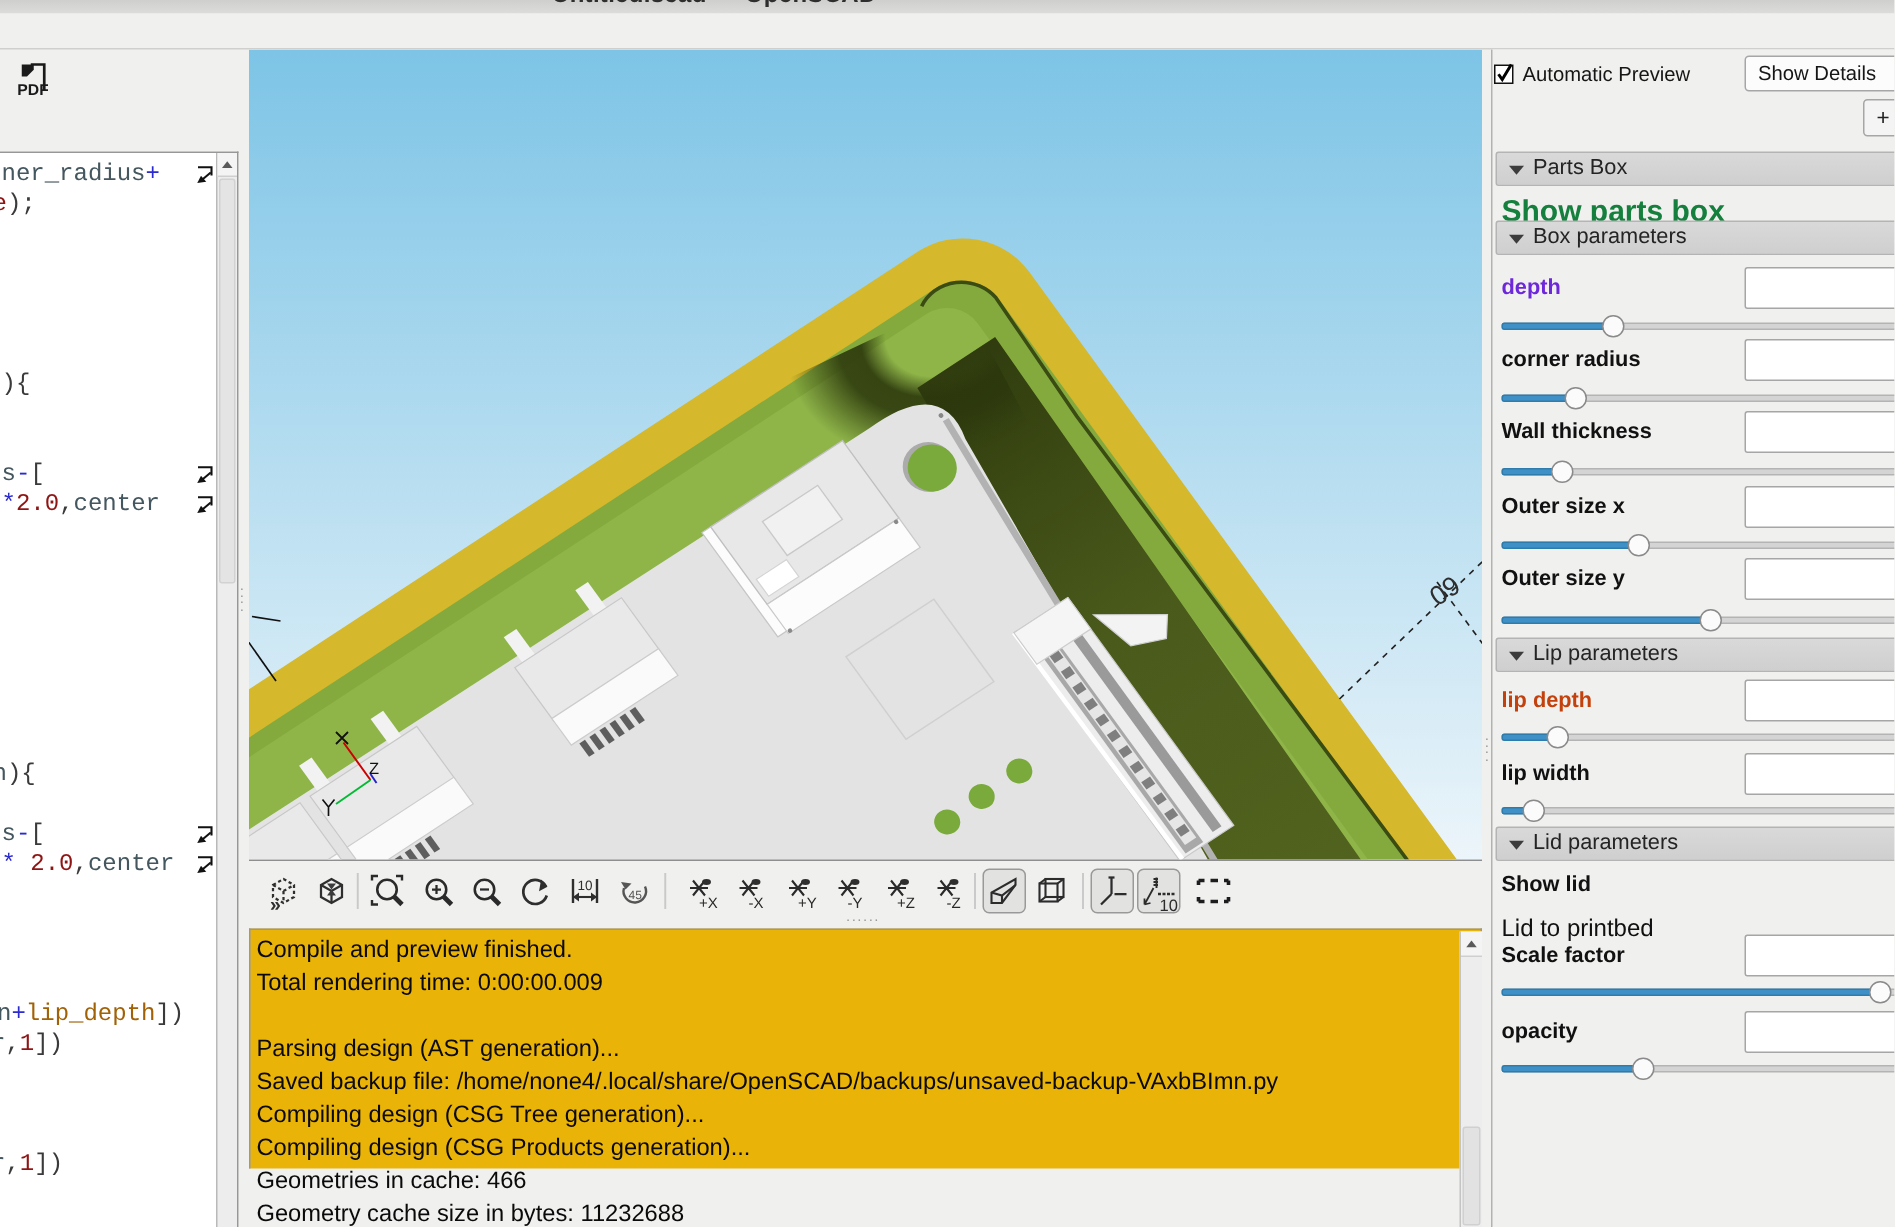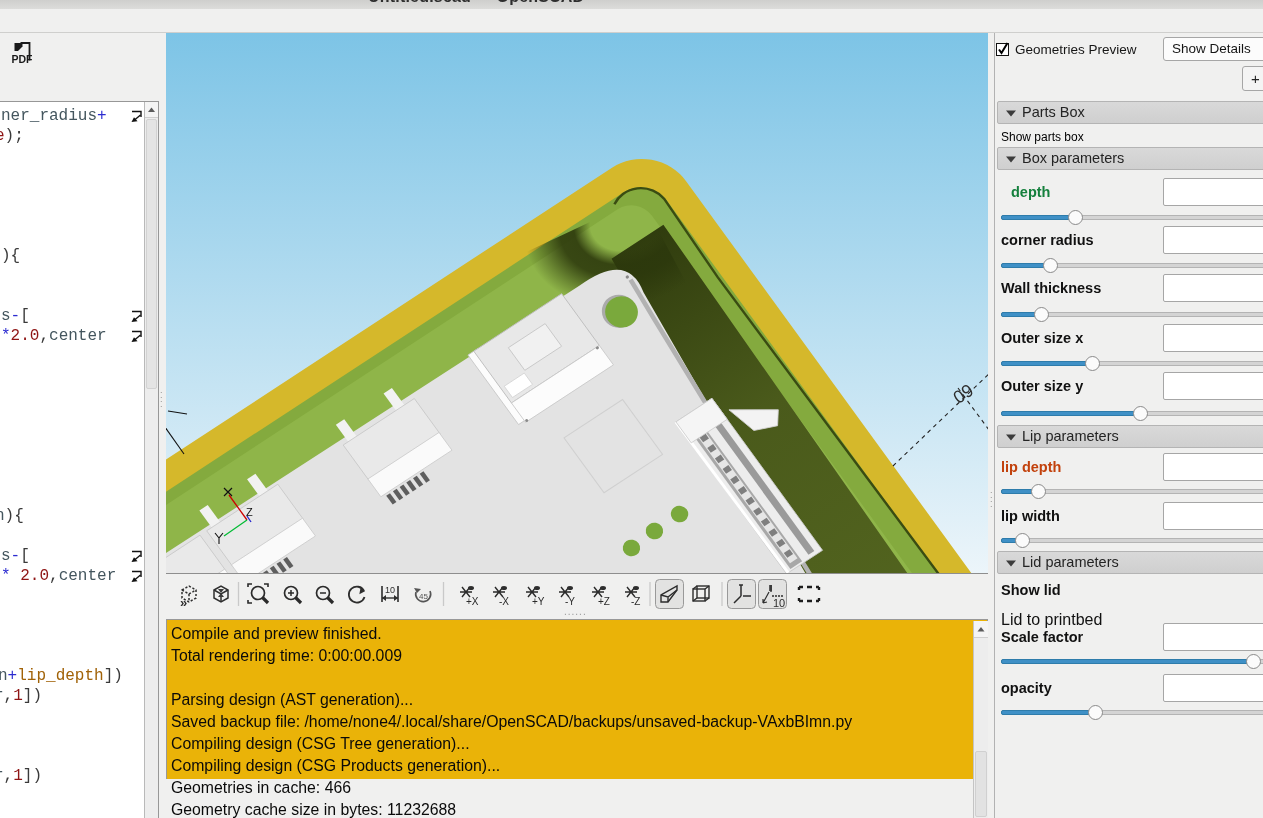--- a/index.html
+++ b/index.html
@@ -348,41 +348,41 @@
 </div>
 </div>
 
 <div class="abs" style="left:994px;top:33px;width:269px;height:785px;background:#f0f0ef;border-left:1px solid #b2b2b2;overflow:hidden">
 
 <div class="abs" style="left:1px;top:10px;width:13px;height:13px;background:#fff;border:1.4px solid #111">
  <svg width="13" height="14" viewBox="0 0 13 14" style="overflow:visible;position:absolute;left:-1px;top:-2px">
           <path d="M3 7.5 L5.5 11 L11.5 1" fill="none" stroke="#000" stroke-width="2"></path>
         </svg>
 </div>
-<div class="abs" style="left:20px;top:9px;height:15px;line-height:15px;font-size:13.5px;color:#161616">Geometries Preview</div>
+<div class="abs" style="left:20px;top:9px;height:15px;line-height:15px;font-size:13.5px;color:#161616">Automatic Preview</div>
 <div class="abs" style="left:168px;top:4px;width:110px;height:24px;background:#fcfcfc;border:1px solid #a6a6a6;border-radius:3px">
  <div class="abs" style="left:8px;top:3px;font-size:13.5px;color:#161616">Show Details</div>
 </div>
 <div class="abs" style="left:247px;top:33px;width:30px;height:25px;background:#f4f4f4;border:1px solid #a6a6a6;border-radius:3px">
  <div class="abs" style="left:8px;top:3px;font-size:15px;color:#222">+</div>
 </div>
 <div class="abs" style="left:2px;top:68px;width:276px;height:23px;background:linear-gradient(#d9d9d9,#cfcfcf);border:1px solid #b4b4b4;border-radius:2px">
  <svg class="abs" style="left:8px;top:8px" width="10" height="7">
           <path d="M0 0.5 L10 0.5 L5 6.5 Z" fill="#3c3c3c"></path>
         </svg>
  <div class="abs" style="left:24px;top:2px;font-size:14.5px;color:#242424">Parts Box</div>
 </div>
-      <div class="abs" style="left:6px;top:97px;font-size:12px;font-weight:normal;color:#000000">Show parts box</div>
+      <div class="abs" style="left:6px;top:97px;font-size:20px;font-weight:bold;color:#15803d">Show parts box</div>
       <div class="abs" style="left:2px;top:114px;width:276px;height:23px;background:linear-gradient(#d9d9d9,#cfcfcf);border:1px solid #b4b4b4;border-radius:2px">
  <svg class="abs" style="left:8px;top:8px" width="10" height="7">
           <path d="M0 0.5 L10 0.5 L5 6.5 Z" fill="#3c3c3c"></path>
         </svg>
  <div class="abs" style="left:24px;top:2px;font-size:14.5px;color:#242424">Box parameters</div>
 </div>
-      <div class="abs" style="left:16px;top:145px;height:28px;line-height:28px;font-size:14.5px;font-weight:bold;color:#15803d">depth</div>
+      <div class="abs" style="left:6px;top:145px;height:28px;line-height:28px;font-size:14.5px;font-weight:bold;color:#6d28d9">depth</div>
       <div class="abs" style="left:168px;top:145px;width:110px;height:28px;background:#fff;border:1px solid #a6a6a6;border-radius:2px"></div>
       <div class="abs" style="left:6px;top:182.0px;width:272px;height:5px;background:#d4d4d4;border:1px solid #b4b4b4;border-radius:2px"></div>
       <div class="abs" style="left:6px;top:182.0px;width:74px;height:5px;background:#3f90c6;border:1px solid #2e7cab;border-radius:2px"></div>
       <div class="abs" style="left:73px;top:177.0px;width:15px;height:15px;background:#fbfbfb;border:1px solid #8a8a8a;border-radius:7.5px"></div>
       <div class="abs" style="left:6px;top:193px;height:28px;line-height:28px;font-size:14.5px;font-weight:bold;color:#111">corner radius</div>
       <div class="abs" style="left:168px;top:193px;width:110px;height:28px;background:#fff;border:1px solid #a6a6a6;border-radius:2px">
         <span class="abs" style="left:100px;top:5px;font-size:13.5px;color:#161616"></span>
       </div>
       <div class="abs" style="left:6px;top:230.3px;width:272px;height:5px;background:#d4d4d4;border:1px solid #b4b4b4;border-radius:2px"></div>
       <div class="abs" style="left:6px;top:230.3px;width:49px;height:5px;background:#3f90c6;border:1px solid #2e7cab;border-radius:2px"></div>

